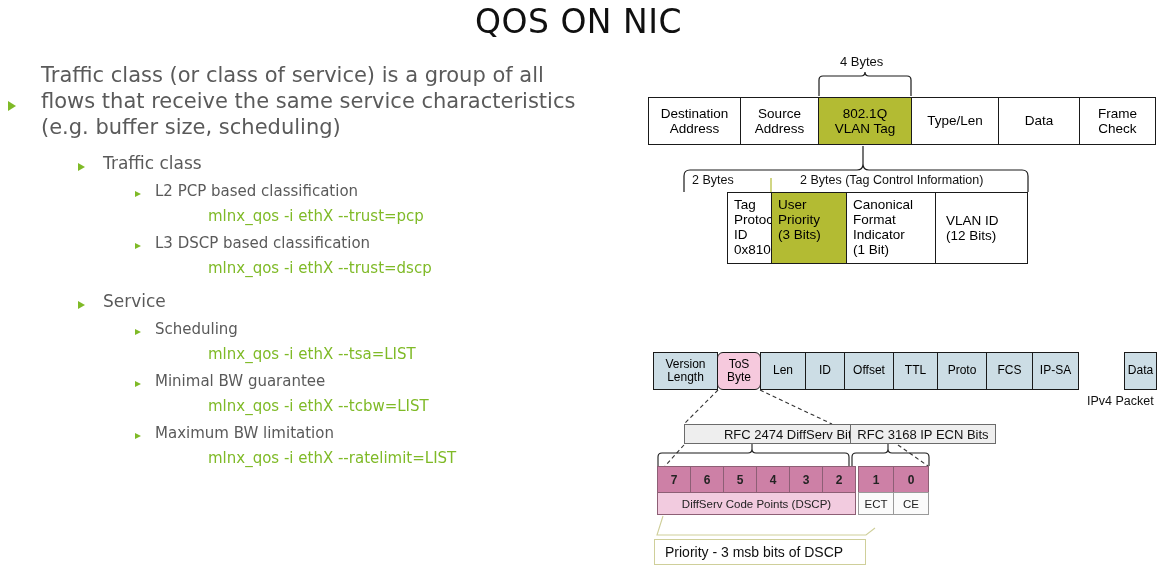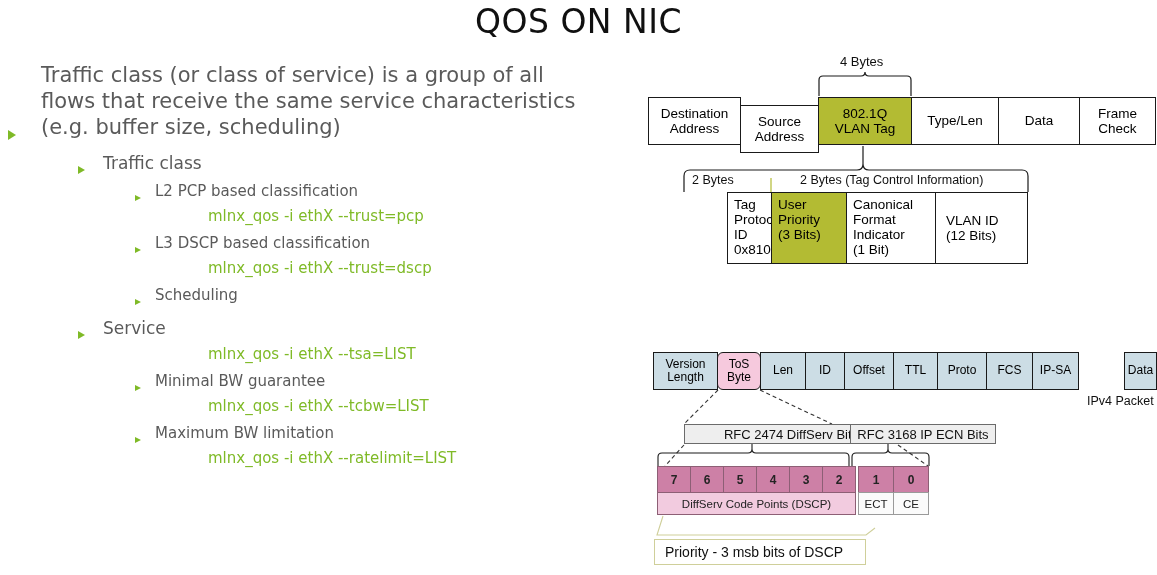--- a/index.html
+++ b/index.html
@@ -27,21 +27,21 @@
   }
 
   
   #bullets {
     position: absolute;
     left: 0; top: 62px; width: 600px;
   }
   .bullet-row {
     position: relative;
     display: flex;
-    align-items: flex-end;
+    align-items: center;
   }
   .tri {
     flex: 0 0 auto;
     width: 0; height: 0;
     border-top: 4px solid transparent;
     border-bottom: 4px solid transparent;
     border-left: 7px solid #7fba27;
     margin-top: 7px;
   }
   .btext {
@@ -185,28 +185,28 @@
     <span class="btext">L2 PCP based classification</span>
   </div>
   <div class="cmd">mlnx_qos -i ethX --trust=pcp</div>
 
   <div class="bullet-row lvl3">
     <span class="tri"></span>
     <span class="btext">L3 DSCP based classification</span>
   </div>
   <div class="cmd">mlnx_qos -i ethX --trust=dscp</div>
 
+  <div class="bullet-row lvl2">
+    <span class="tri"></span>
+    <span class="btext">Service</span>
+  </div>
+
   <div class="bullet-row lvl3">
     <span class="tri"></span>
     <span class="btext">Scheduling</span>
-  </div>
-
-  <div class="bullet-row lvl2">
-    <span class="tri"></span>
-    <span class="btext">Service</span>
   </div>
   <div class="cmd">mlnx_qos -i ethX --tsa=LIST</div>
 
   <div class="bullet-row lvl3">
     <span class="tri"></span>
     <span class="btext">Minimal BW guarantee</span>
   </div>
   <div class="cmd">mlnx_qos -i ethX --tcbw=LIST</div>
 
   <div class="bullet-row lvl3">
@@ -221,21 +221,21 @@
 
   <div class="lbl" style="left:840px; top:54px; font-size:13px;">4 Bytes</div>
   <svg class="ov" style="left:0; top:0; width:1157px; height:160px;">
     <path d="M819,96 L819,80 Q819,76 823,76 L861,76 Q865,76 865,72 Q865,76 869,76 L907,76 Q911,76 911,80 L911,96" fill="none" stroke="#1a1a1a" stroke-width="1.2"></path>
   </svg>
 
   <div class="cell" style="left:648px;  top:97px; width:93px;">
     <div><span>Destination</span><br>
          <span>Address</span></div>
   </div>
-  <div class="cell" style="left:740px;  top:97px; width:79px;margin-top:8px;">
+  <div class="cell" style="left:740px;  top:97px; width:79px;">
     <div><span>Source</span><br>
          <span>Address</span></div>
   </div>
   <div class="cell hi" style="left:818px;  top:97px; width:94px;">
     <div><span>802.1Q</span><br>
          <span>VLAN Tag</span></div>
   </div>
   <div class="cell" style="left:911px;  top:97px; width:88px;">
     <div><span>Type/Len</span></div>
   </div>

